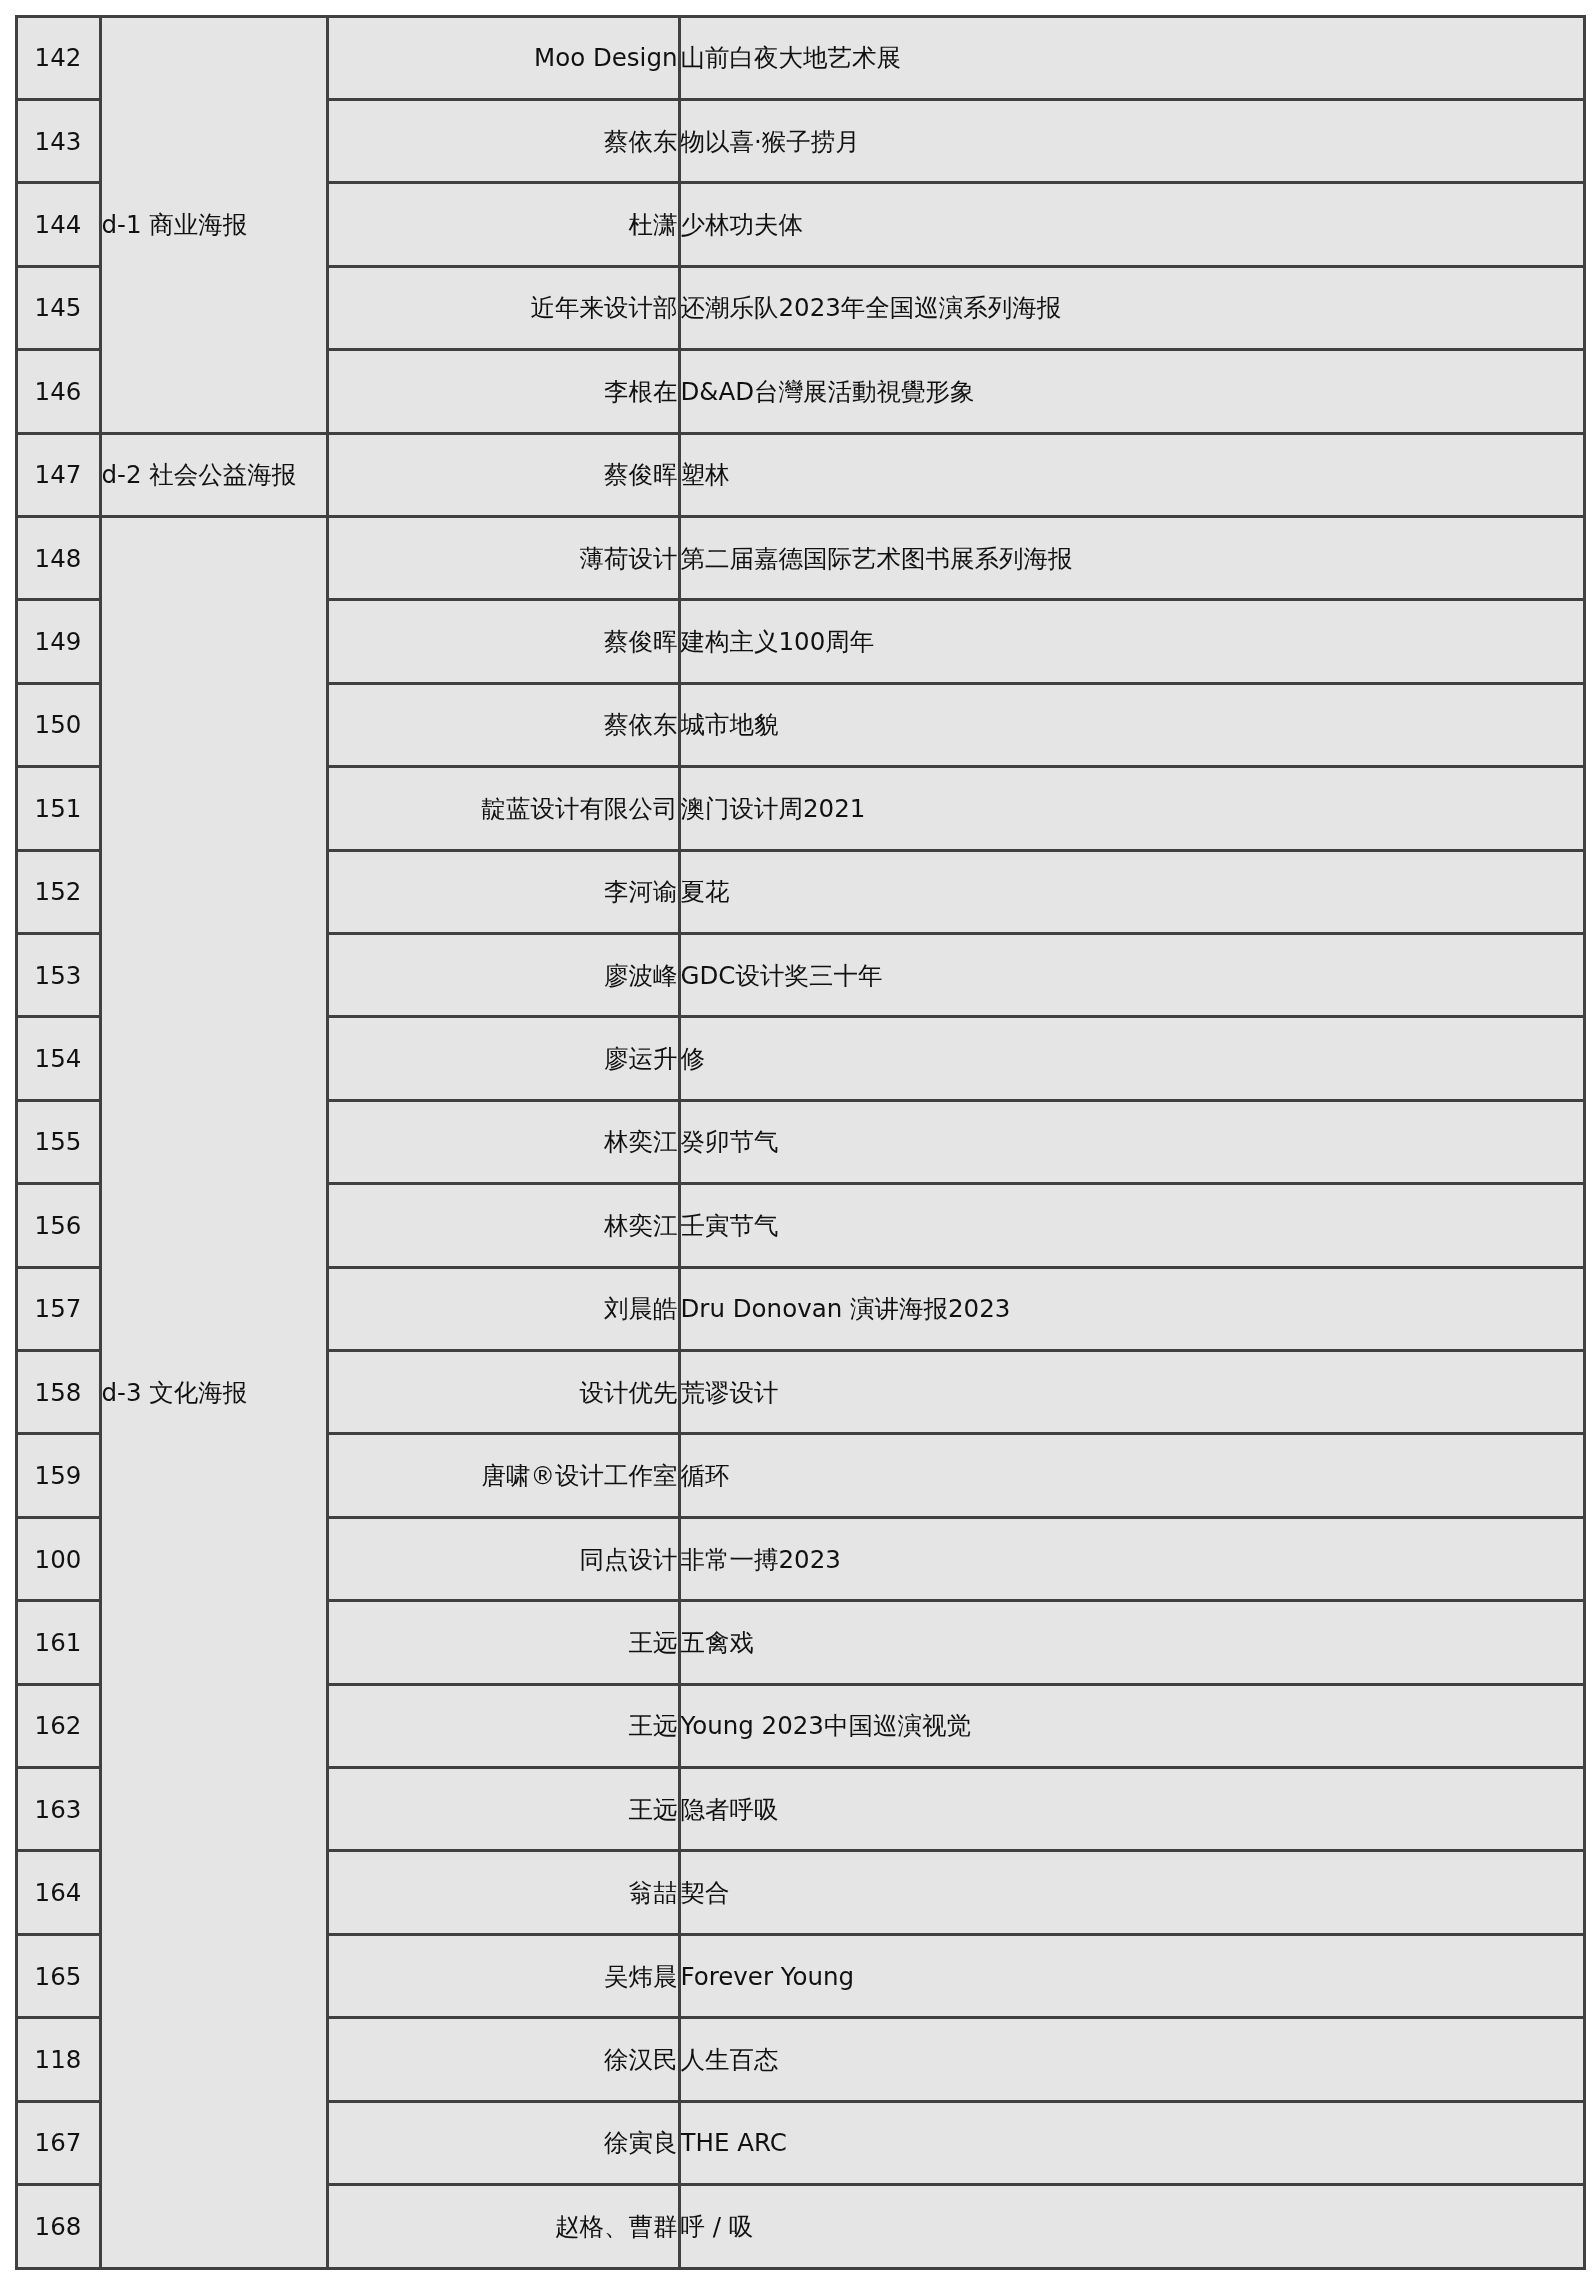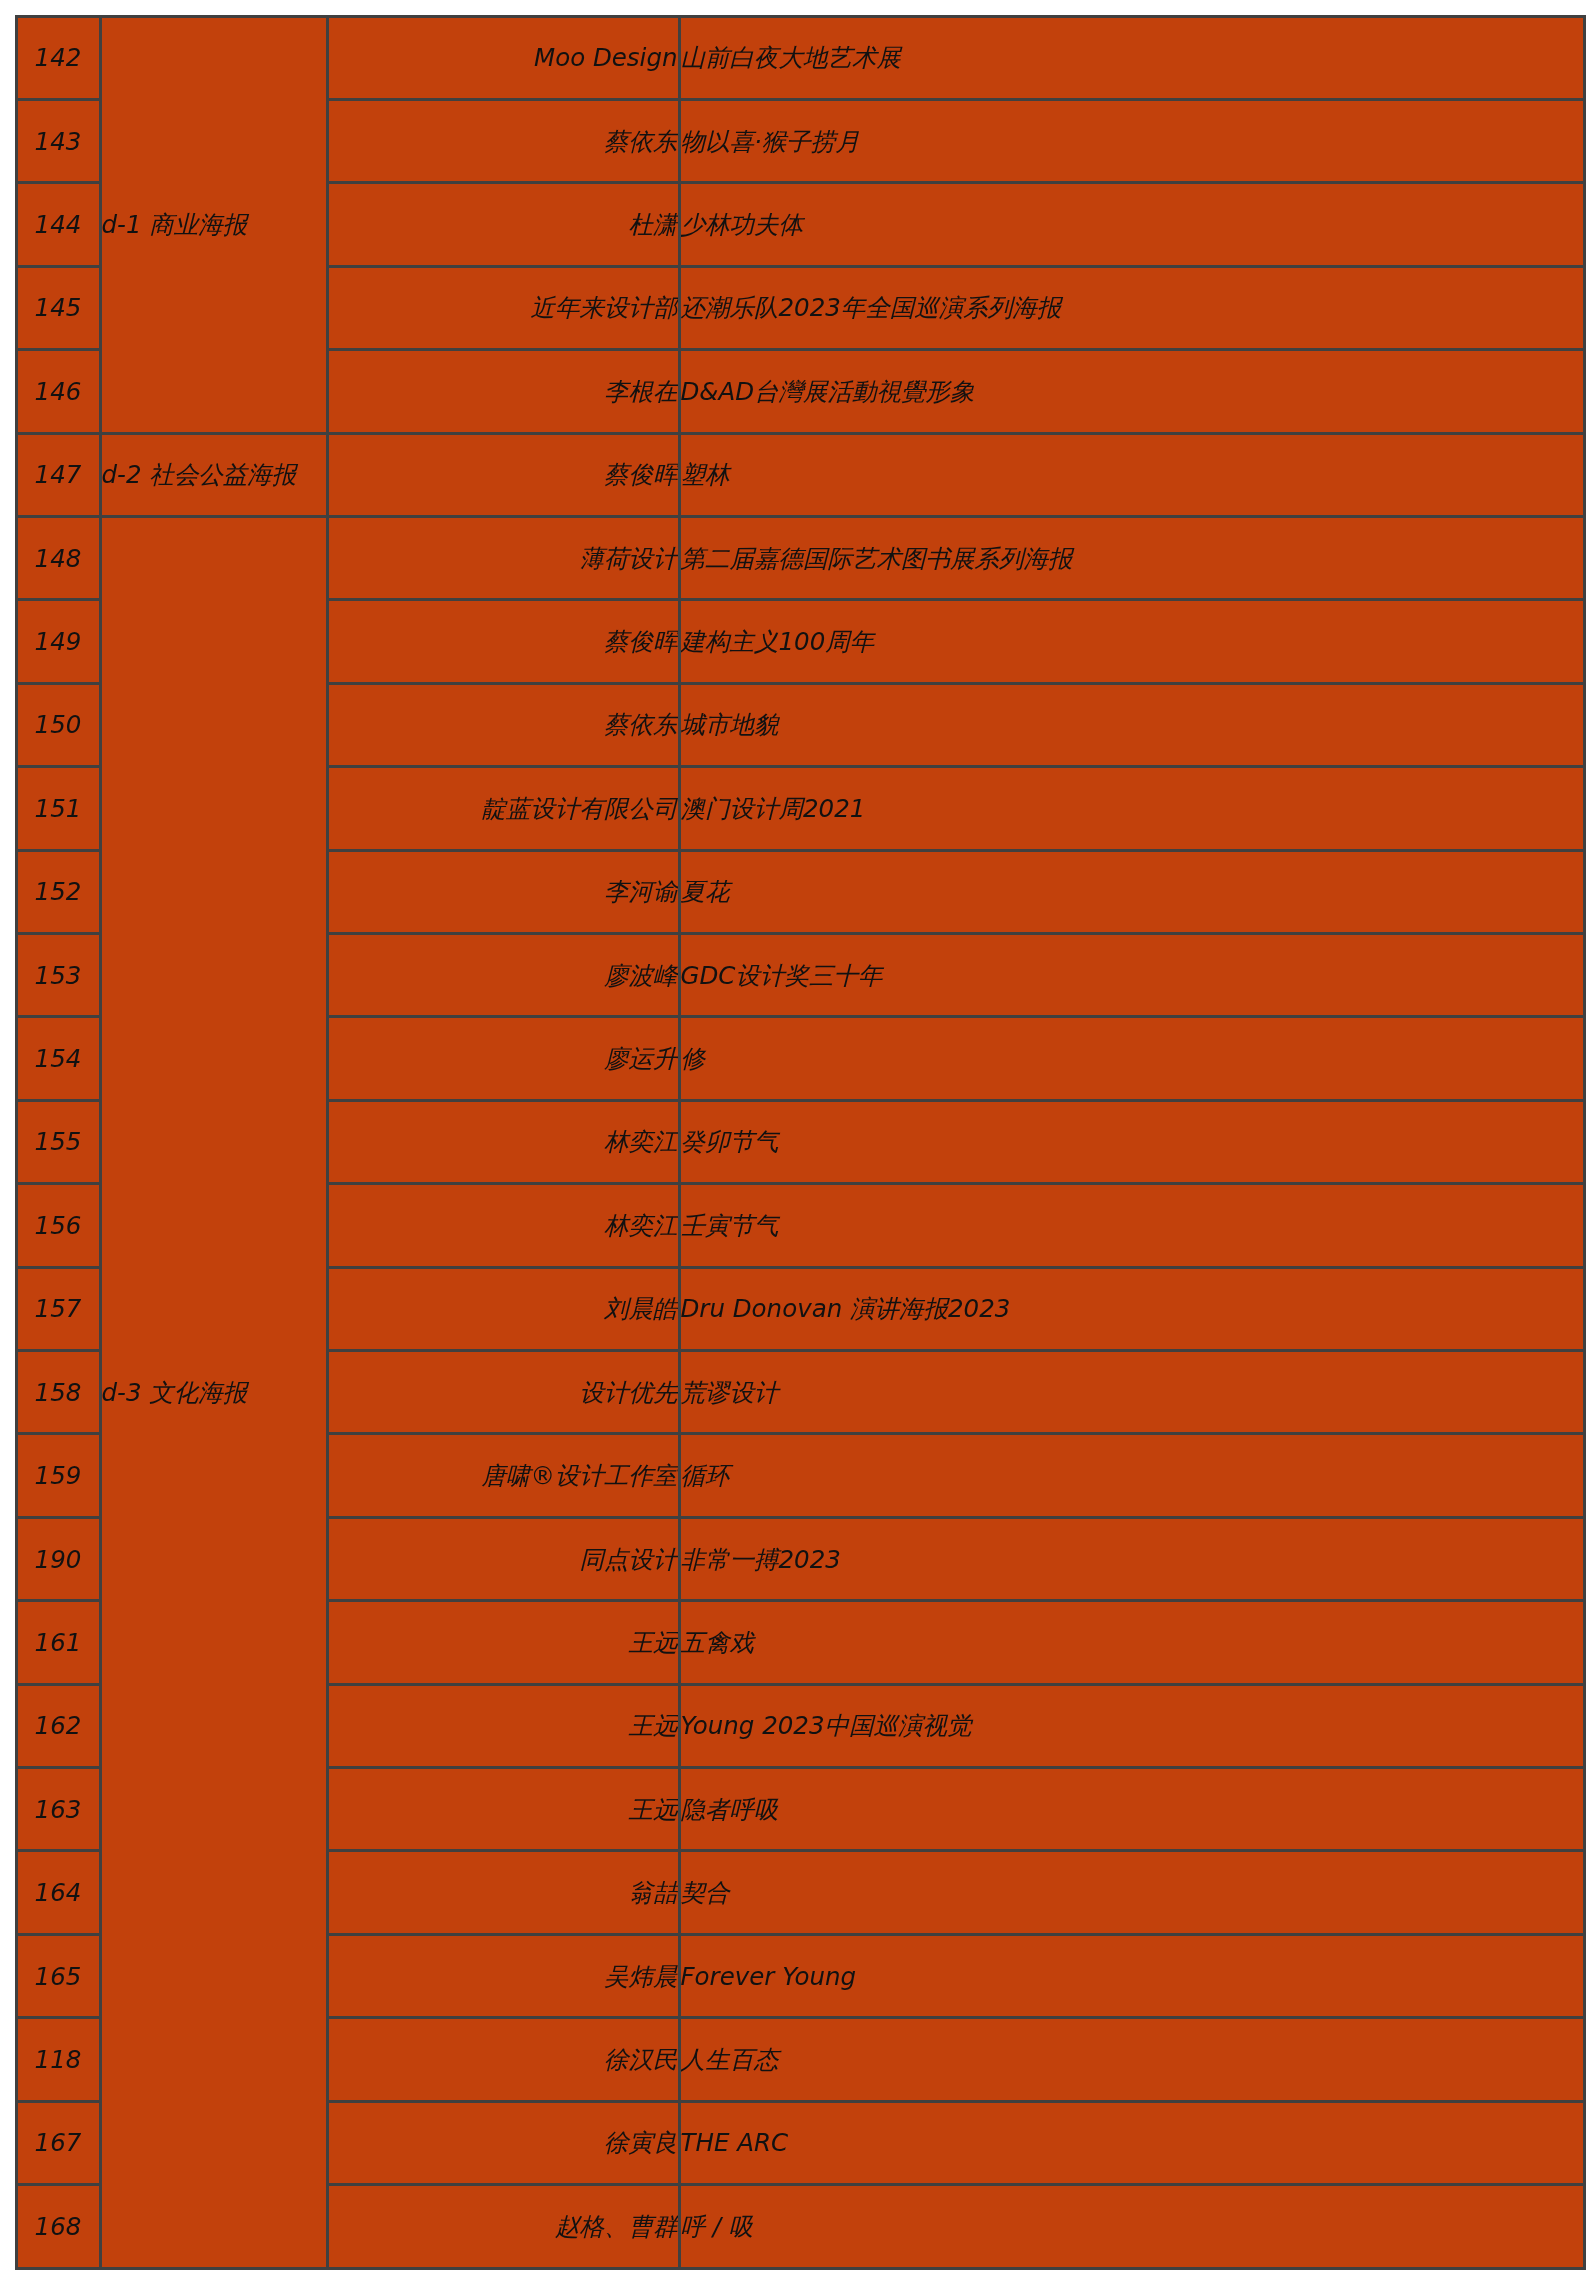--- a/index.html
+++ b/index.html
@@ -2,22 +2,21 @@
 <html style="font-size:14.5px"><head>
 <meta charset="utf-8">
 <style>
   html, body { margin:0; padding:0; background:#ffffff; }
   body { width:1596px; height:2287px; position:relative; overflow:hidden;
          font-family:"DejaVu Sans","Liberation Sans",sans-serif; color:#111; }
   table.award-table {
     position:absolute; left:14.5px; top:14.5px;
     width:1567px; height:2255px;
     border-collapse:collapse; table-layout:fixed;
-    background:#c2410c;
-    font-style:italic;
+    background:#e5e5e5;
   }
   table.award-table td {
     border:3.6px solid #404040;
     height:76px;
     font-size:24.5px;
     vertical-align:middle;
     padding:0;
     white-space:nowrap;
     overflow:hidden;
   }
@@ -128,21 +127,21 @@
       <td class="no">158</td>
       <td class="designer">设计优先</td>
       <td class="work">荒谬设计</td>
     </tr>
     <tr>
       <td class="no">159</td>
       <td class="designer">唐啸®设计工作室</td>
       <td class="work">循环</td>
     </tr>
     <tr>
-      <td class="no">190</td>
+      <td class="no">100</td>
       <td class="designer">同点设计</td>
       <td class="work">非常一搏2023</td>
     </tr>
     <tr>
       <td class="no">161</td>
       <td class="designer">王远</td>
       <td class="work">五禽戏</td>
     </tr>
     <tr>
       <td class="no">162</td>

